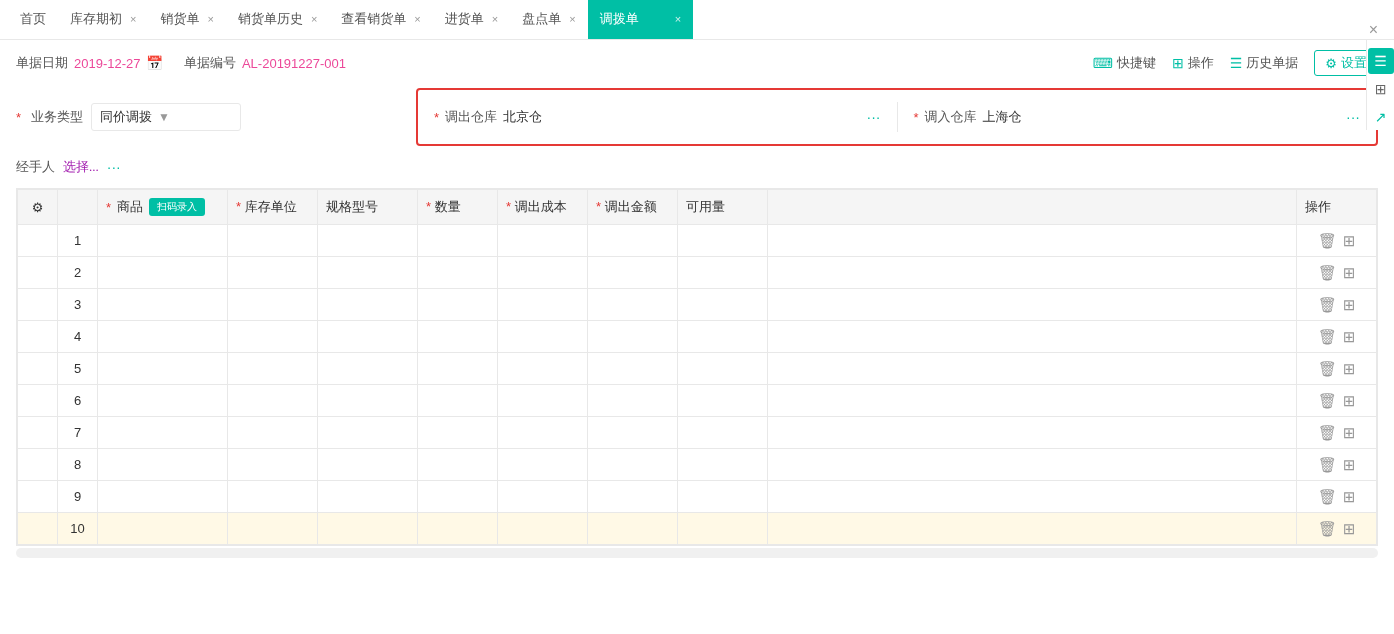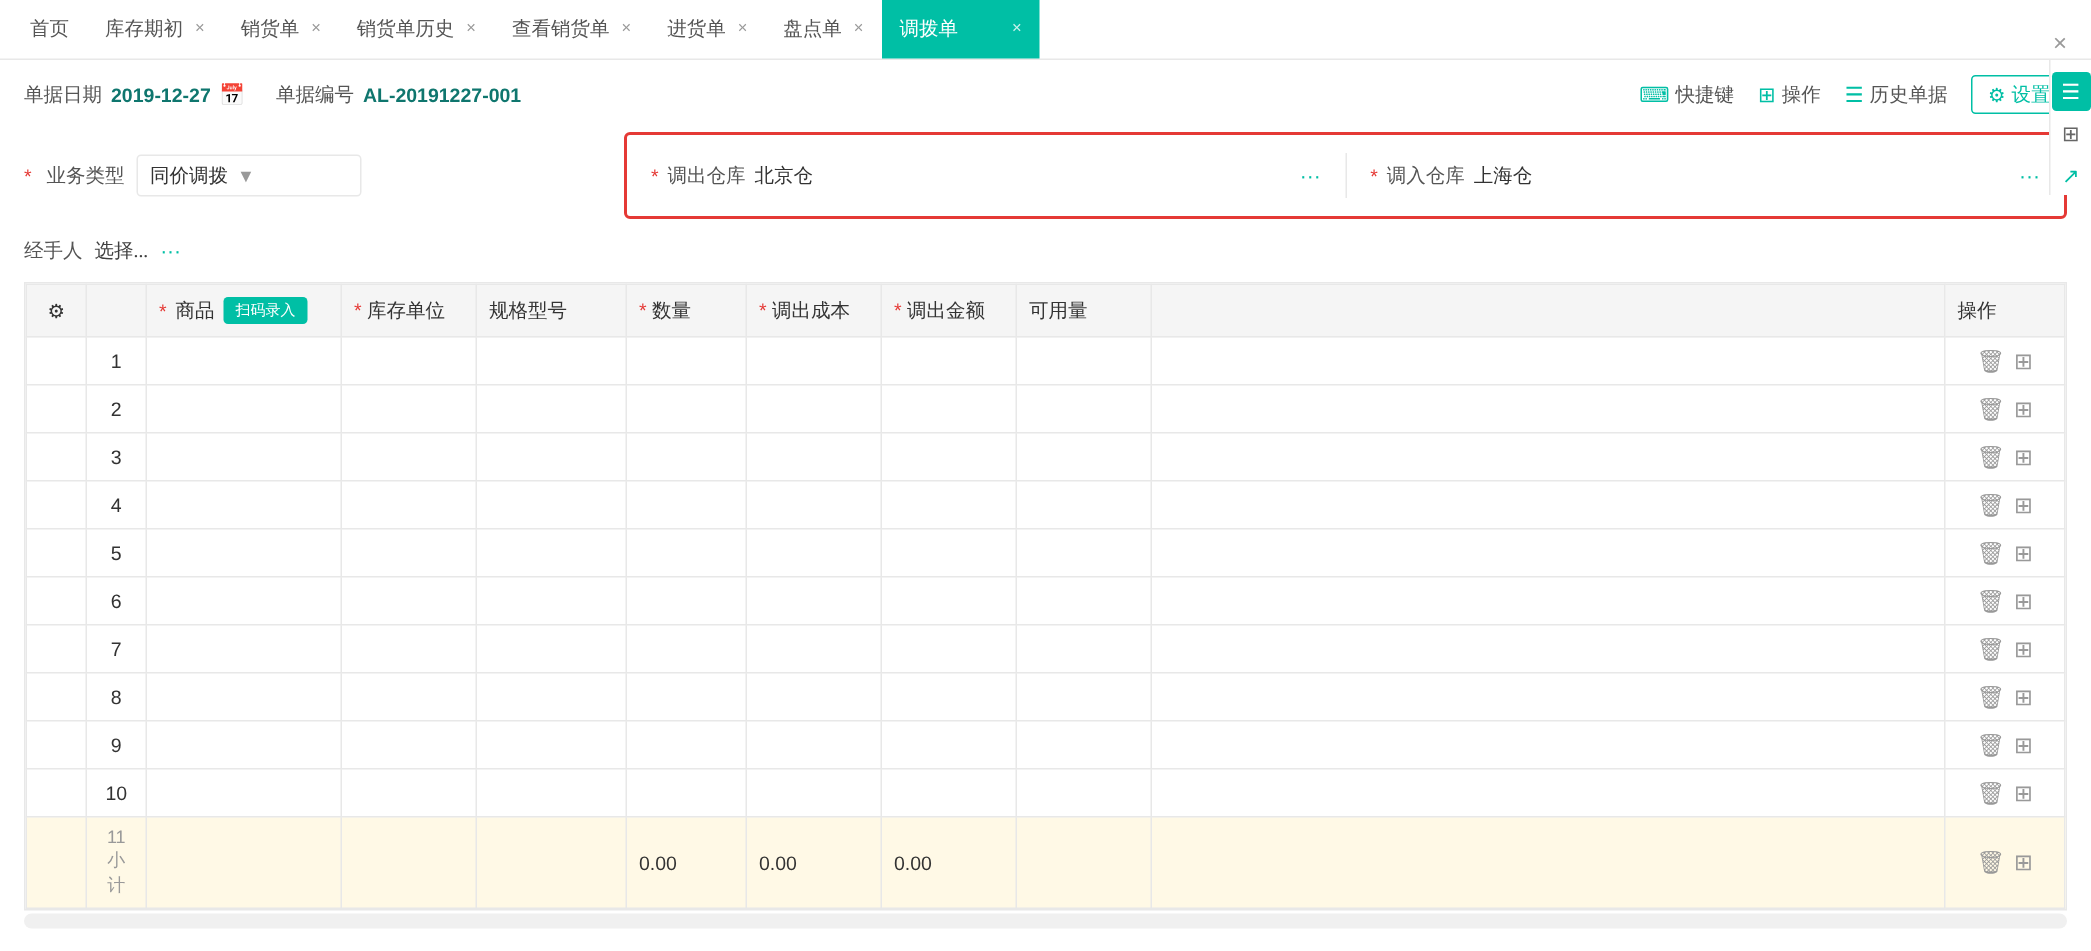--- a/index.html
+++ b/index.html
@@ -66,21 +66,21 @@
       gap: 20px;
     }
     .form-field {
       display: flex;
       align-items: center;
       gap: 6px;
       font-size: 13px;
       color: #333;
     }
     .form-field .label { color: #555; font-family: Liberation Mono, monospace; }
-    .form-field .value { color: #0f766e; font-weight: 700; }
+    .form-field .value { color: #ec4899; font-weight: 400; }
     .calendar-icon {
       color: #00bfa5;
       cursor: pointer;
       font-size: 14px;
     }
     .form-header-right {
       display: flex;
       align-items: center;
       gap: 16px;
       font-size: 13px;
@@ -159,21 +159,21 @@
     
     .person-row {
       display: flex;
       align-items: center;
       gap: 8px;
       margin-bottom: 12px;
       padding: 0 0 0 0;
     }
     .person-label { color: #555; }
     .person-select {
-      color: #404040;
+      color: #a21caf;
       cursor: pointer;
       font-family: Liberation Serif, serif;
     }
     .person-more {
       color: #00bfa5;
       cursor: pointer;
       font-size: 14px;
     }
 
     
@@ -630,38 +630,20 @@
           <td class="col-available"></td>
           <td></td>
           <td class="col-action">
             <div class="action-btns">
               <span class="action-btn">🗑</span>
               <span class="action-btn">⊞</span>
             </div>
           </td>
         </tr>
 
-        <tr style="background:#fff9e6;">
-          <td class="col-settings"></td>
-          <td class="col-index" style="color:#999;font-size:12px;">11<br><span class="subtotal-label">小计</span></td>
-          <td class="col-product" style="background:#fff9e6;"></td>
-          <td class="col-unit" style="background:#fff9e6;"></td>
-          <td class="col-spec" style="background:#fff9e6;"></td>
-          <td class="col-qty" style="background:#fff9e6;">0.00</td>
-          <td class="col-cost" style="background:#fff9e6;">0.00</td>
-          <td class="col-amount" style="background:#fff9e6;">0.00</td>
-          <td class="col-available" style="background:#fff9e6;"></td>
-          <td style="background:#fff9e6;"></td>
-          <td class="col-action" style="background:#fff9e6;">
-            <div class="action-btns">
-              <span class="action-btn">🗑</span>
-              <span class="action-btn">⊞</span>
-            </div>
-          </td>
-        </tr>
       </tbody>
     </table>
   </div>
   <div class="bottom-scroll"></div>
 </div>
 
 <div class="right-sidebar">
   <div class="sidebar-icon active">☰</div>
   <div class="sidebar-icon">⊞</div>
   <div class="sidebar-icon" style="color:#00bfa5;">↗</div>

